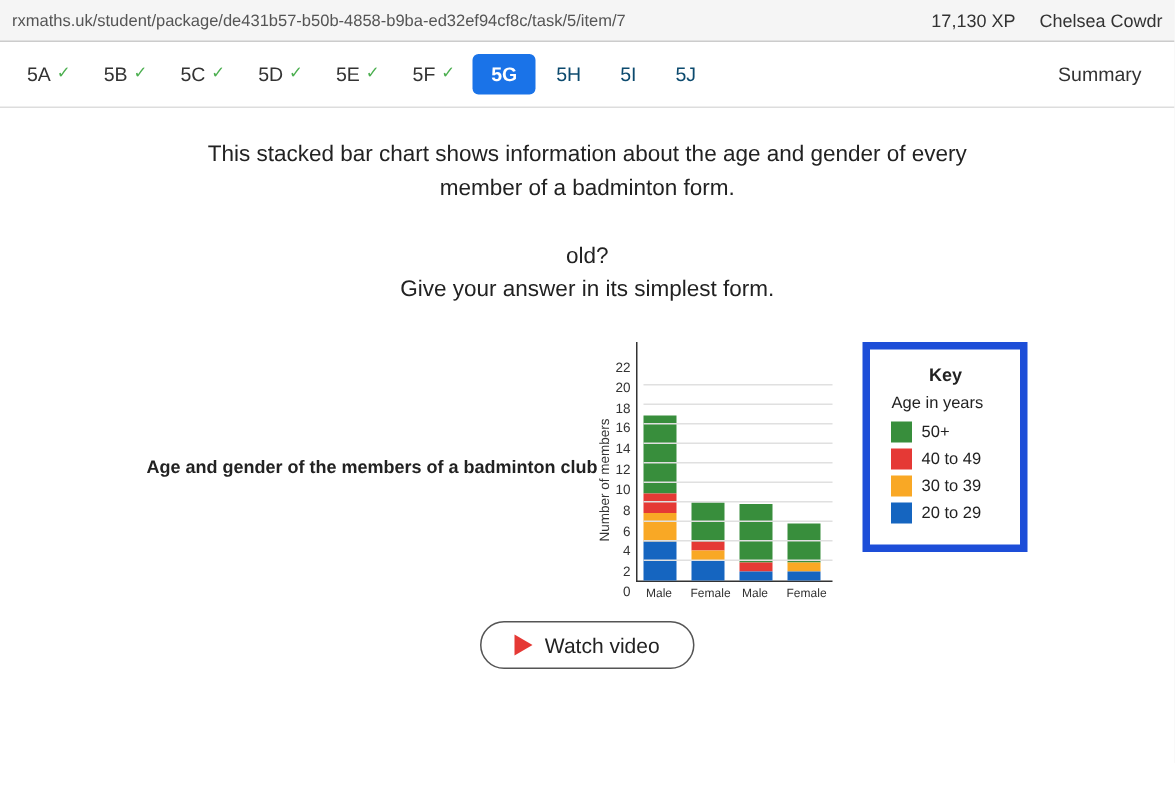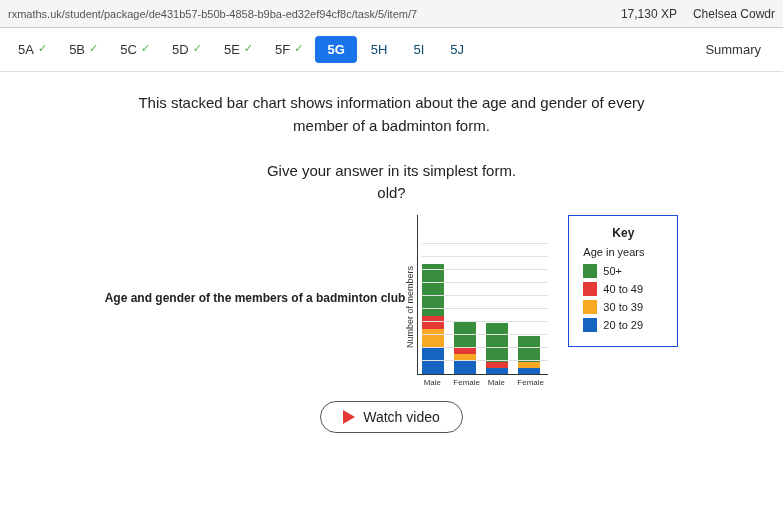--- a/index.html
+++ b/index.html
@@ -66,21 +66,21 @@
     }
     .main-content {
       background: white;
       padding: 20px 30px 10px 30px;
       min-height: 460px;
     }
     .question-text {
       font-size: 15px;
       color: #222;
       text-align: center;
-      margin-bottom: 10px;
+      margin-bottom: 23px;
       line-height: 1.5;
     }
     .question-text b { font-weight: bold; }
     .chart-section {
       display: flex;
       justify-content: center;
       align-items: flex-start;
       margin-top: 10px;
       gap: 20px;
     }
@@ -131,21 +131,21 @@
       display: flex;
       flex-direction: column;
       justify-content: flex-end;
       align-items: center;
       gap: 0;
     }
     .bar-segment {
       width: 22px;
     }
     .key-box {
-      border: 1px solid #1d4ed8;
+      border: 5px solid #1d4ed8;
       padding: 10px 14px;
       font-size: 12px;
       color: #222;
       min-width: 110px;
     }
     .key-title {
       font-weight: bold;
       margin-bottom: 6px;
       text-align: center;
     }
@@ -240,31 +240,45 @@
   <div class="nav-tab-plain">5I</div>
   <div class="nav-tab-plain">5J</div>
   <div class="nav-tab-summary">Summary</div>
 </div>
 
 <div class="main-content">
   <div class="question-text">
     <div>This stacked bar chart shows information about the age and gender of every</div>
     <div>member of a badminton form.</div>
     <br>
+    <div>old?</div>
     <div>Give your answer in its simplest form.</div>
-    <div>old?</div>
   </div>
 
   <div class="chart-section">
     <div class="chart-container">
       <div class="chart-title">Age and gender of the members of a badminton club</div>
       <div style="display:flex; align-items:flex-end; gap:0;">
 
         <div class="y-axis-label">Number of members</div>
 
+        <div class="y-axis">
+          <span>22</span>
+          <span>20</span>
+          <span>18</span>
+          <span>16</span>
+          <span>14</span>
+          <span>12</span>
+          <span>10</span>
+          <span>8</span>
+          <span>6</span>
+          <span>4</span>
+          <span>2</span>
+          <span>0</span>
+        </div>
 
         <div style="display:flex; flex-direction:column;">
           <div class="bars-container">
 
             <div class="grid-lines">
               <div class="grid-line" style="bottom: 130px;"></div>
               <div class="grid-line" style="bottom: 117px;"></div>
               <div class="grid-line" style="bottom: 104px;"></div>
               <div class="grid-line" style="bottom: 91px;"></div>
               <div class="grid-line" style="bottom: 78px;"></div>

